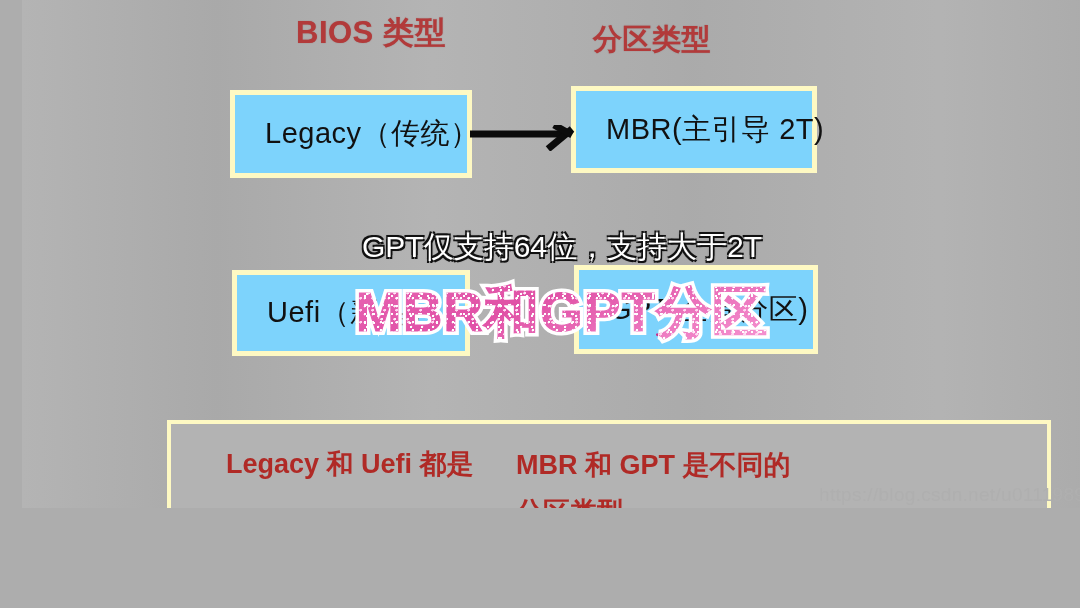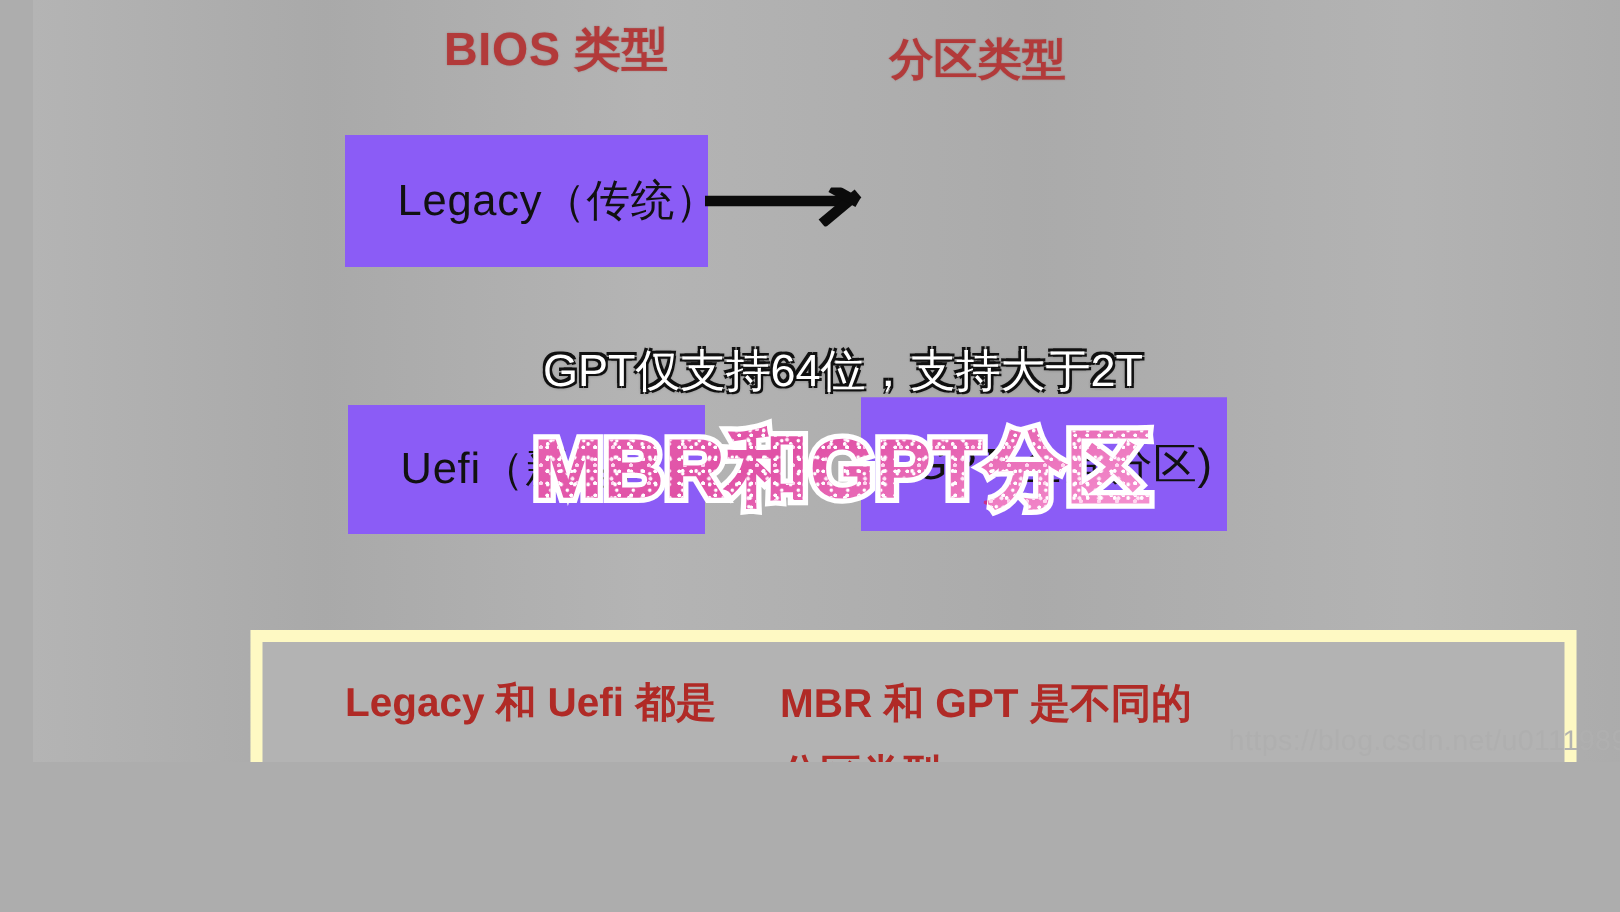--- a/index.html
+++ b/index.html
@@ -40,22 +40,22 @@
     letter-spacing: 0.5px;
     white-space: nowrap;
     text-shadow: 0 0 1px rgba(140,30,30,0.5);
     z-index: 2;
   }
   #hdr-bios { left: 274px; top: 12px; }
   #hdr-part { left: 571px; top: 20px; font-size: 29px; }
 
   .dbox {
     position: absolute;
-    background: #8b5cf6;
-    border: 5px solid #8b5cf6;
+    background: #7dd3fc;
+    border: 5px solid #fef9c3;
     box-sizing: border-box;
     display: flex;
     align-items: center;
     z-index: 2;
   }
   .dbox .dlabel {
     font-size: 29px;
     color: #111;
     white-space: nowrap;
     padding-left: 30px;
@@ -74,21 +74,21 @@
     height: 26px;
     z-index: 3;
   }
 
   #redbox {
     position: absolute;
     left: 145px;
     top: 420px;
     width: 884px;
     height: 118px;
-    border: 8px solid #fef9c3;
+    border: 4px solid #fef9c3;
     background: #b3b3b3;
     box-sizing: border-box;
     z-index: 2;
   }
   .redcol {
     position: absolute;
     color: #b02a26;
     font-size: 27px;
     font-weight: 600;
     line-height: 47px;
@@ -178,20 +178,23 @@
 <div id="screen">
 
   <div class="hdr" id="hdr-bios">BIOS 类型</div>
 
   <div class="hdr" id="hdr-part">分区类型</div>
 
   <div class="dbox" id="box-legacy">
     <span class="dlabel">Legacy（传统）</span>
   </div>
 
+  <div class="dbox" id="box-mbr">
+    <span class="dlabel">MBR(主引导 2T)</span>
+  </div>
 
   <div class="dbox" id="box-uefi">
     <span class="dlabel">Uefi（新型）</span>
   </div>
 
   <div class="dbox" id="box-gpt">
     <span class="dlabel">GPT(全局分区)</span>
   </div>
 
   <svg id="arrow" viewBox="0 0 105 26">

